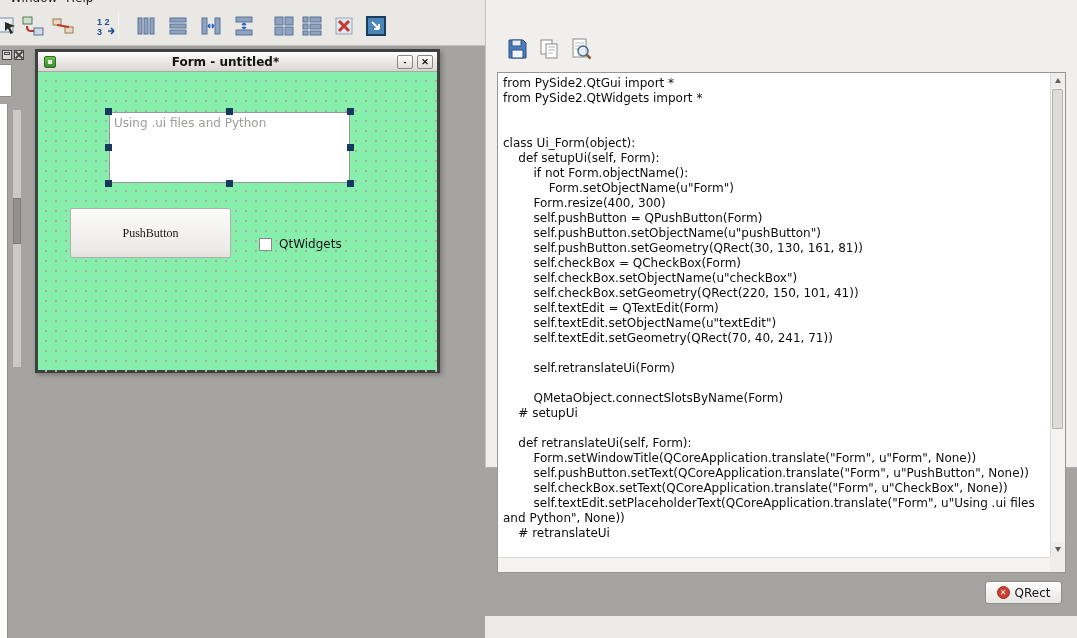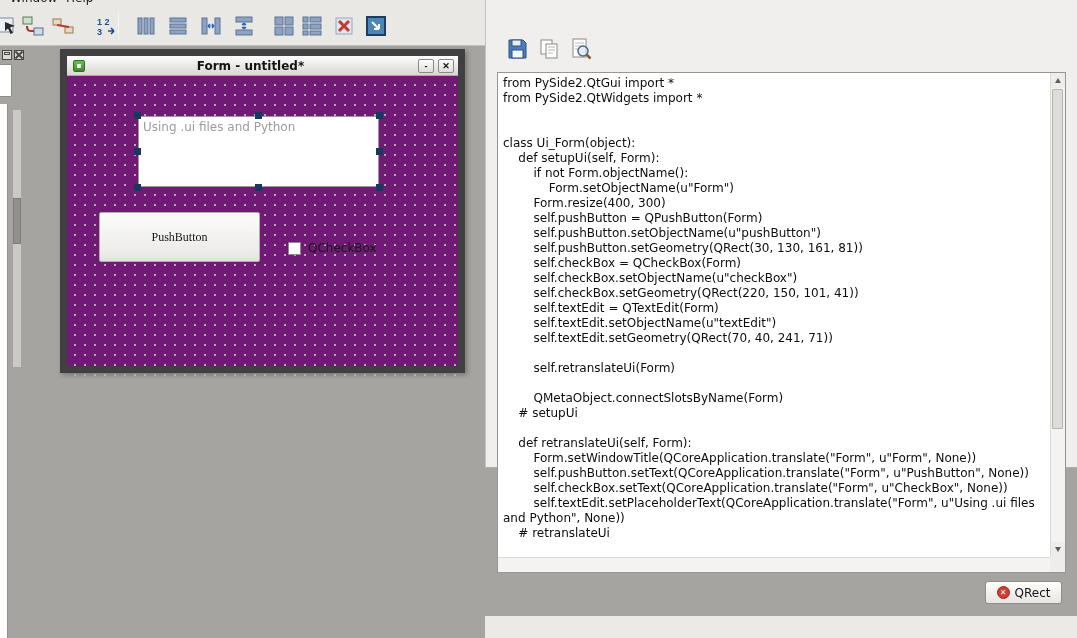--- a/index.html
+++ b/index.html
@@ -30,21 +30,21 @@
   #wb-filter{position:absolute;left:0;top:18px;width:12px;height:33px;background:#fff;
         border:1px solid #8f8d8a;border-left:none;border-radius:0 2px 2px 0;}
   #wb-strip{position:absolute;left:0;top:58px;width:8px;height:534px;background:#fcfcfb;
         border-right:1px solid #949290;}
   #wb-scroll{position:absolute;left:13px;top:64px;width:8px;height:257px;background:#cbc8c5;}
   #wb-thumb{position:absolute;left:13px;top:152px;width:8px;height:46px;background:#928f8c;
         border:1px solid #7e7b78;}
 
   
   #form-window{position:absolute;left:35px;top:3px;width:405px;height:324px;
-        border:7px solid #404040;background:#701a75;box-shadow:2px 2px 5px rgba(0,0,0,.28);margin-left:25px;}
+        border:3px solid #404040;background:#86efac;box-shadow:2px 2px 5px rgba(0,0,0,.28);}
   #form-titlebar{height:20px;background:linear-gradient(#fefefe,#d9d6d2);
         border-bottom:1px solid #aaa8a5;display:flex;align-items:center;padding:0 4px;}
   #form-icon{width:12px;height:12px;background:linear-gradient(#6cc24a,#3d8b2f);
         border:1px solid #2f6b24;border-radius:2px;margin:0 2px;position:relative;}
   #form-icon::after{content:"";position:absolute;left:3px;top:3px;width:4px;height:4px;background:#eaf6e4;}
   #form-title{flex:1;text-align:center;font-size:12px;font-weight:bold;color:#141414;}
   .winbtn{width:16px;height:14px;border:1px solid #8a8886;border-radius:2px;
         background:linear-gradient(#ffffff,#dfdcd8);font-size:9px;line-height:12px;
         text-align:center;font-weight:bold;color:#111;padding:0;margin-left:4px;}
   #form-canvas{position:relative;height:301px;
@@ -230,21 +230,21 @@
         <span class="hdl mr"></span>
         <span class="hdl bl"></span>
         <span class="hdl bm"></span>
         <span class="hdl br"></span>
       </div>
 
       <button id="pushbutton">PushButton</button>
 
       <div id="checkbox-row">
         <span id="cb-box"></span>
-        <span>QCheckBox</span>
+        <span>QtWidgets</span>
       </div>
 
     </div>
   </div>
 </div>
 
 <div id="code-dialog">
 
   <button class="dbtn" style="left:18px">
     <svg width="24" height="24">

